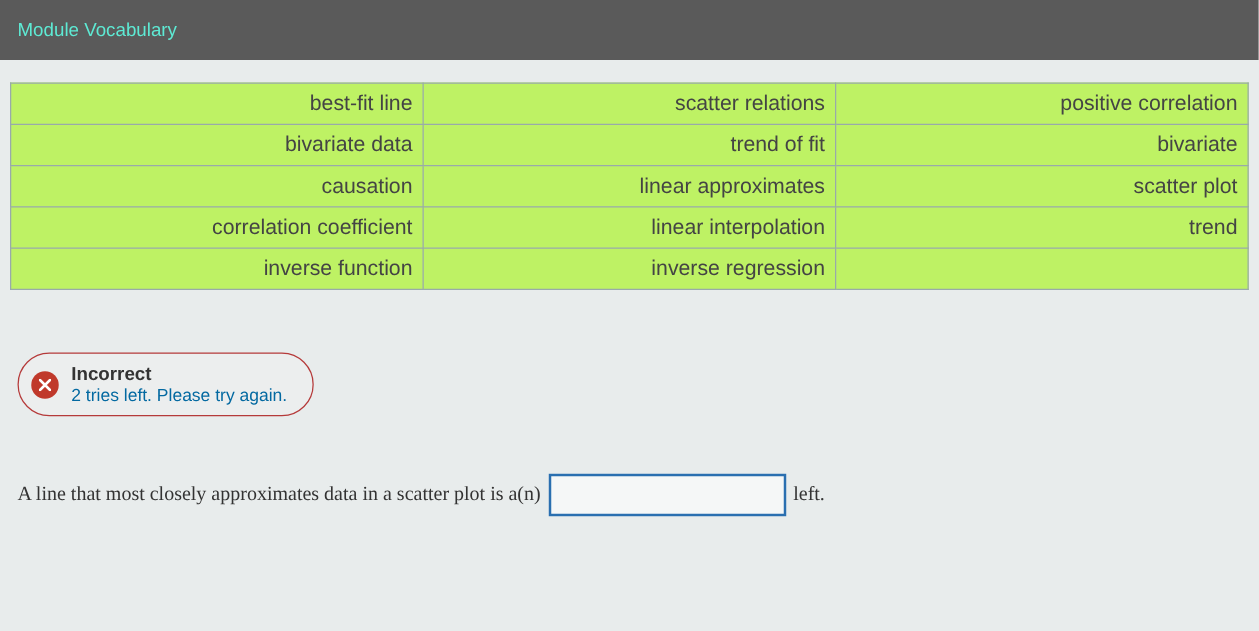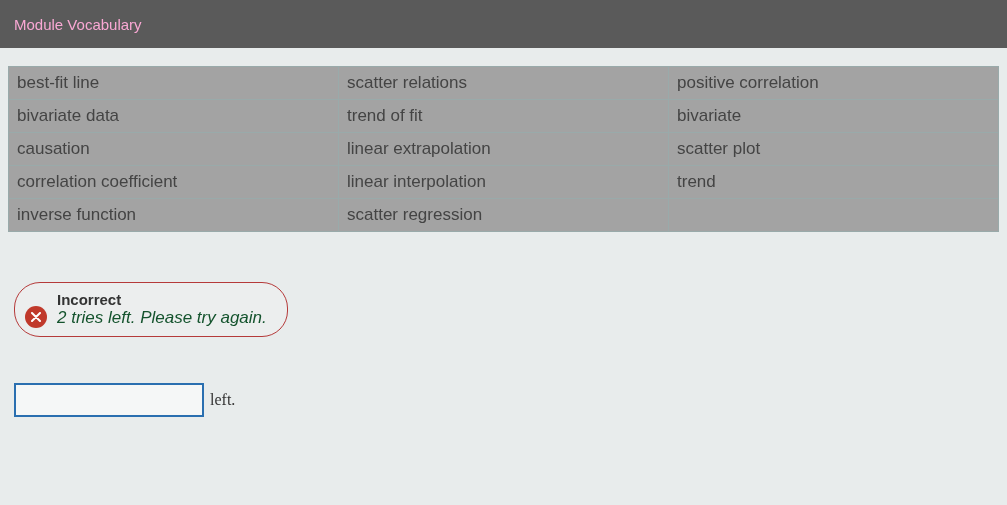--- a/index.html
+++ b/index.html
@@ -6,47 +6,48 @@
     body {
       font-family: Arial, Helvetica, sans-serif;
       background: #e8ecec;
       width: 1007px;
       height: 505px;
       overflow: hidden;
       color: #333;
     }
     .header {
       background: #5a5a5a;
-      color: #f9a8d4;
+      color: #5eead4;
       padding: 24px 14px;
       font-size: 15px;
       height: 36px;
       display: flex;
       align-items: center;
     }
     .vocab-table {
       width: calc(100% - 16px);
       margin: 18px 8px 0 8px;
       border-collapse: collapse;
-      background: #a3a3a3;
+      background: #bef264;
+      text-align: right;
     }
     .vocab-table td {
       border: 1px solid #9aa;
       padding: 6px 8px;
       font-size: 17px;
       color: #444;
       width: 33.33%;
       height: 30px;
     }
     .feedback-wrap {
       margin: 50px 14px 0 14px;
     }
     .feedback-pill {
       display: inline-flex;
-      align-items: flex-end;
+      align-items: center;
       border: 1.5px solid #b53a3a;
       border-radius: 26px;
       padding: 8px 20px 8px 10px;
       background: #eceeee;
       gap: 10px;
     }
     .x-icon {
       width: 22px;
       height: 22px;
       border-radius: 50%;
@@ -58,23 +59,22 @@
       font-size: 13px;
       font-weight: bold;
       flex-shrink: 0;
     }
     .feedback-text .status {
       font-weight: bold;
       font-size: 15px;
       color: #333;
     }
     .feedback-text .hint {
-      font-size: 17px;
-      color: #14532d;
-      font-style: italic;
+      font-size: 14px;
+      color: #0369a1;
     }
     .question {
       margin: 46px 14px 0 14px;
       font-size: 16px;
       color: #333;
       display: flex;
       align-items: center;
       flex-wrap: nowrap;
       gap: 6px;
       font-family: Georgia, 'Times New Roman', serif;
@@ -102,46 +102,47 @@
       <td>scatter relations</td>
       <td>positive correlation</td>
     </tr>
     <tr>
       <td>bivariate data</td>
       <td>trend of fit</td>
       <td>bivariate</td>
     </tr>
     <tr>
       <td>causation</td>
-      <td>linear extrapolation</td>
+      <td>linear approximates</td>
       <td>scatter plot</td>
     </tr>
     <tr>
       <td>correlation coefficient</td>
       <td>linear interpolation</td>
       <td>trend</td>
     </tr>
     <tr>
       <td>inverse function</td>
-      <td>scatter regression</td>
+      <td>inverse regression</td>
       <td></td>
     </tr>
   </tbody>
 </table>
 
 <div class="feedback-wrap">
   <div class="feedback-pill">
     <div class="x-icon">
       <svg width="10" height="10" viewBox="0 0 10 10">
           <path d="M1 1 L9 9 M9 1 L1 9" stroke="#fff" stroke-width="2" stroke-linecap="round"></path>
         </svg>
     </div>
     <div class="feedback-text">
       <div class="status">Incorrect</div>
       <div class="hint">2 tries left. Please try again.</div>
     </div>
   </div>
 </div>
 
 <div class="question">
+  <span>A line that most closely approximates data in a scatter plot is a(n)</span>
   <input class="answer-input" type="text" value="" style="">
   <span>left.</span>
 </div>
 
 </body></html>

